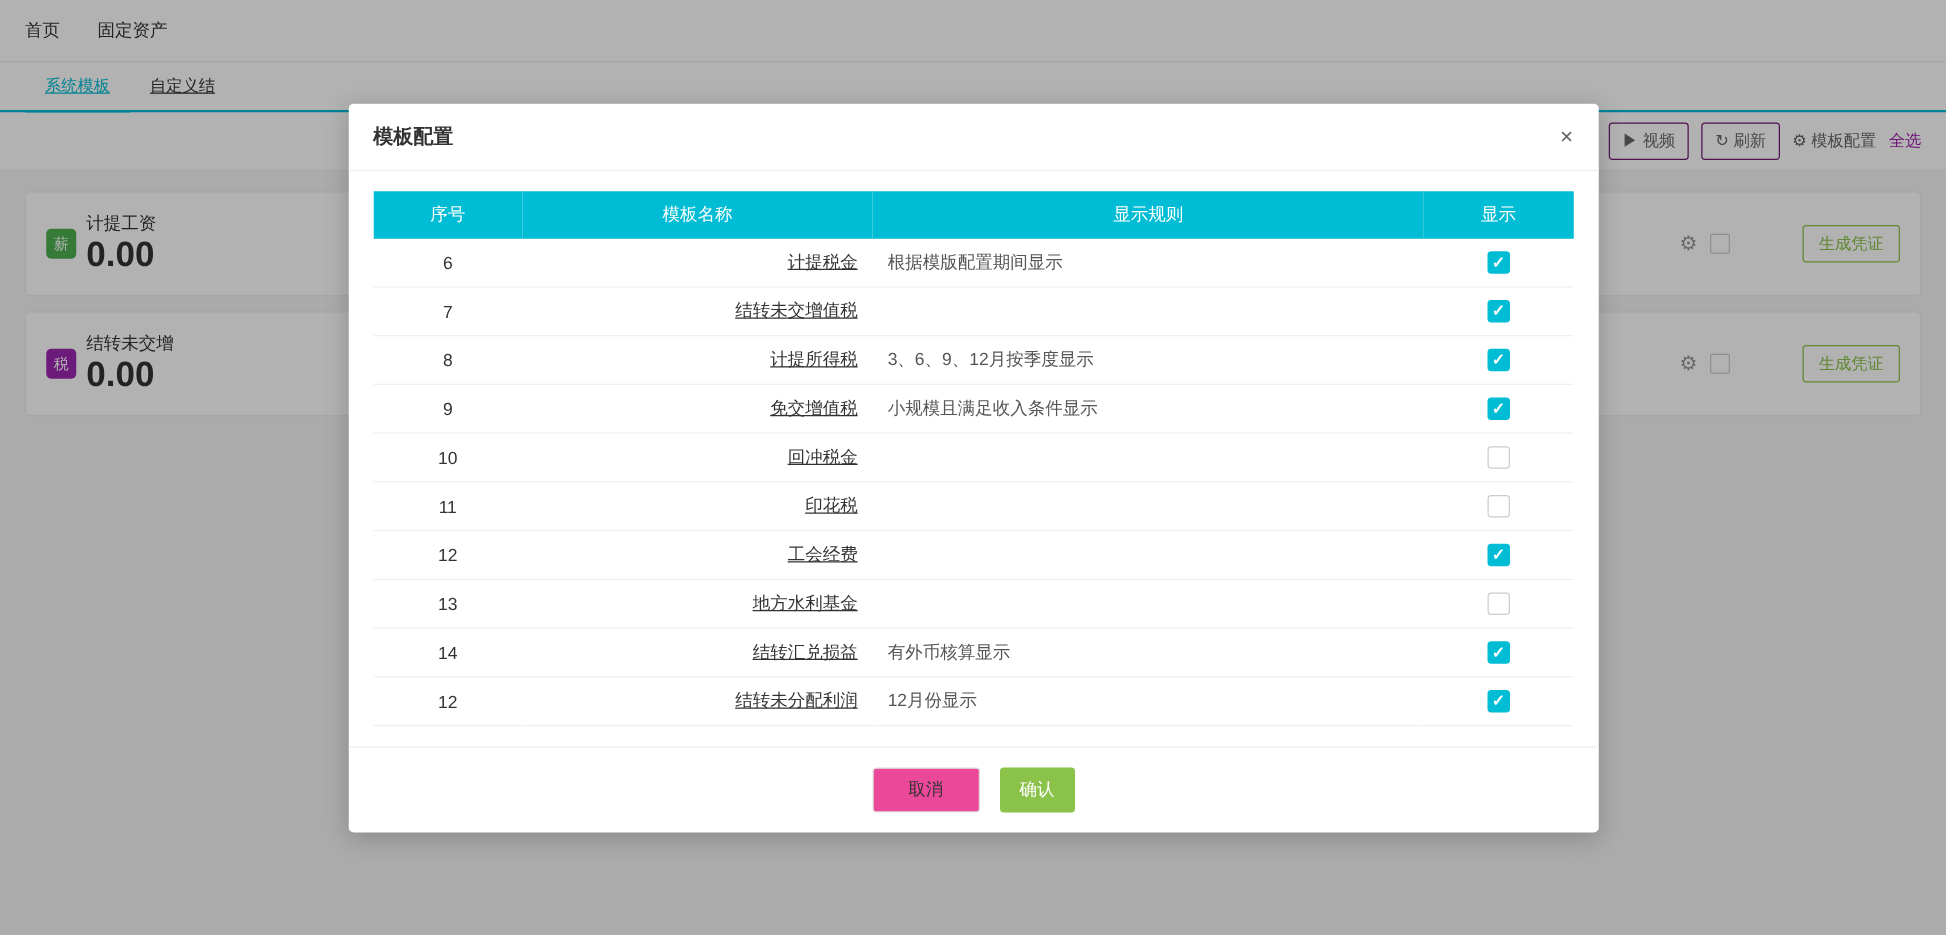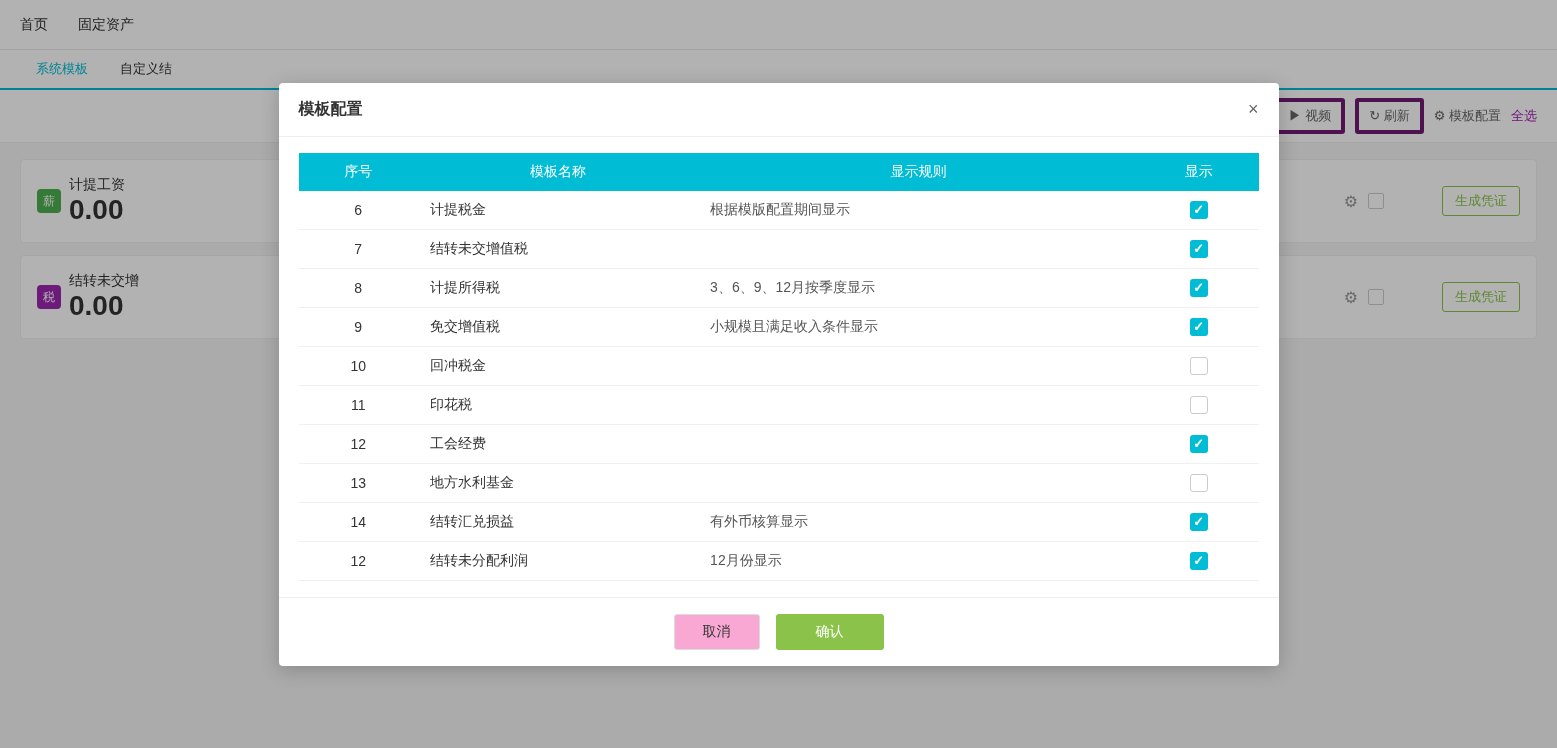--- a/index.html
+++ b/index.html
@@ -42,20 +42,21 @@
       padding: 0 20px;
       display: flex;
       align-items: center;
       border-bottom: 2px solid #00bcd4;
     }
     .sub-tab {
       padding: 10px 16px;
       cursor: pointer;
       color: #333;
       font-size: 13px;
+      text-decoration: underline;
     }
     .sub-tab.active {
       color: #00bcd4;
       border-bottom: 2px solid #00bcd4;
       margin-bottom: -2px;
     }
 
     
     .toolbar {
       display: flex;
@@ -70,21 +71,21 @@
       background: #8bc34a;
       color: #fff;
       border: none;
       padding: 6px 14px;
       border-radius: 3px;
       cursor: pointer;
       font-size: 13px;
     }
     .btn-video, .btn-refresh {
       color: #666;
-      border: 4px solid #701a75;
+      border: 1px solid #701a75;
       background: #fff;
       padding: 5px 10px;
       border-radius: 3px;
       cursor: pointer;
       font-size: 13px;
     }
     .btn-template-config {
       color: #666;
       font-size: 13px;
       cursor: pointer;
@@ -218,21 +219,22 @@
     .config-table tbody tr {
       border-bottom: 1px solid #f0f0f0;
     }
     .config-table tbody td {
       padding: 10px 12px;
       text-align: center;
       color: #333;
       font-size: 14px;
     }
     .config-table tbody td.name-cell {
-      text-align: left;
+      text-align: right;
+      text-decoration: underline;
     }
     .config-table tbody td.rule-cell {
       text-align: left;
       color: #555;
     }
 
     
     .cb-wrapper {
       display: flex;
       align-items: center;
@@ -267,28 +269,28 @@
     .modal-footer {
       display: flex;
       justify-content: center;
       gap: 16px;
       padding: 16px 20px;
       border-top: 1px solid #eee;
     }
     .btn-cancel {
       padding: 8px 28px;
       border: 1px solid #ddd;
-      background: #f9a8d4;
+      background: #ec4899;
       color: #333;
       border-radius: 3px;
       cursor: pointer;
       font-size: 14px;
     }
     .btn-confirm {
-      padding: 8px 40px;
+      padding: 8px 16px;
       border: none;
       background: #8bc34a;
       color: #fff;
       border-radius: 3px;
       cursor: pointer;
       font-size: 14px;
     }
 
     
     .modal-body::-webkit-scrollbar {

